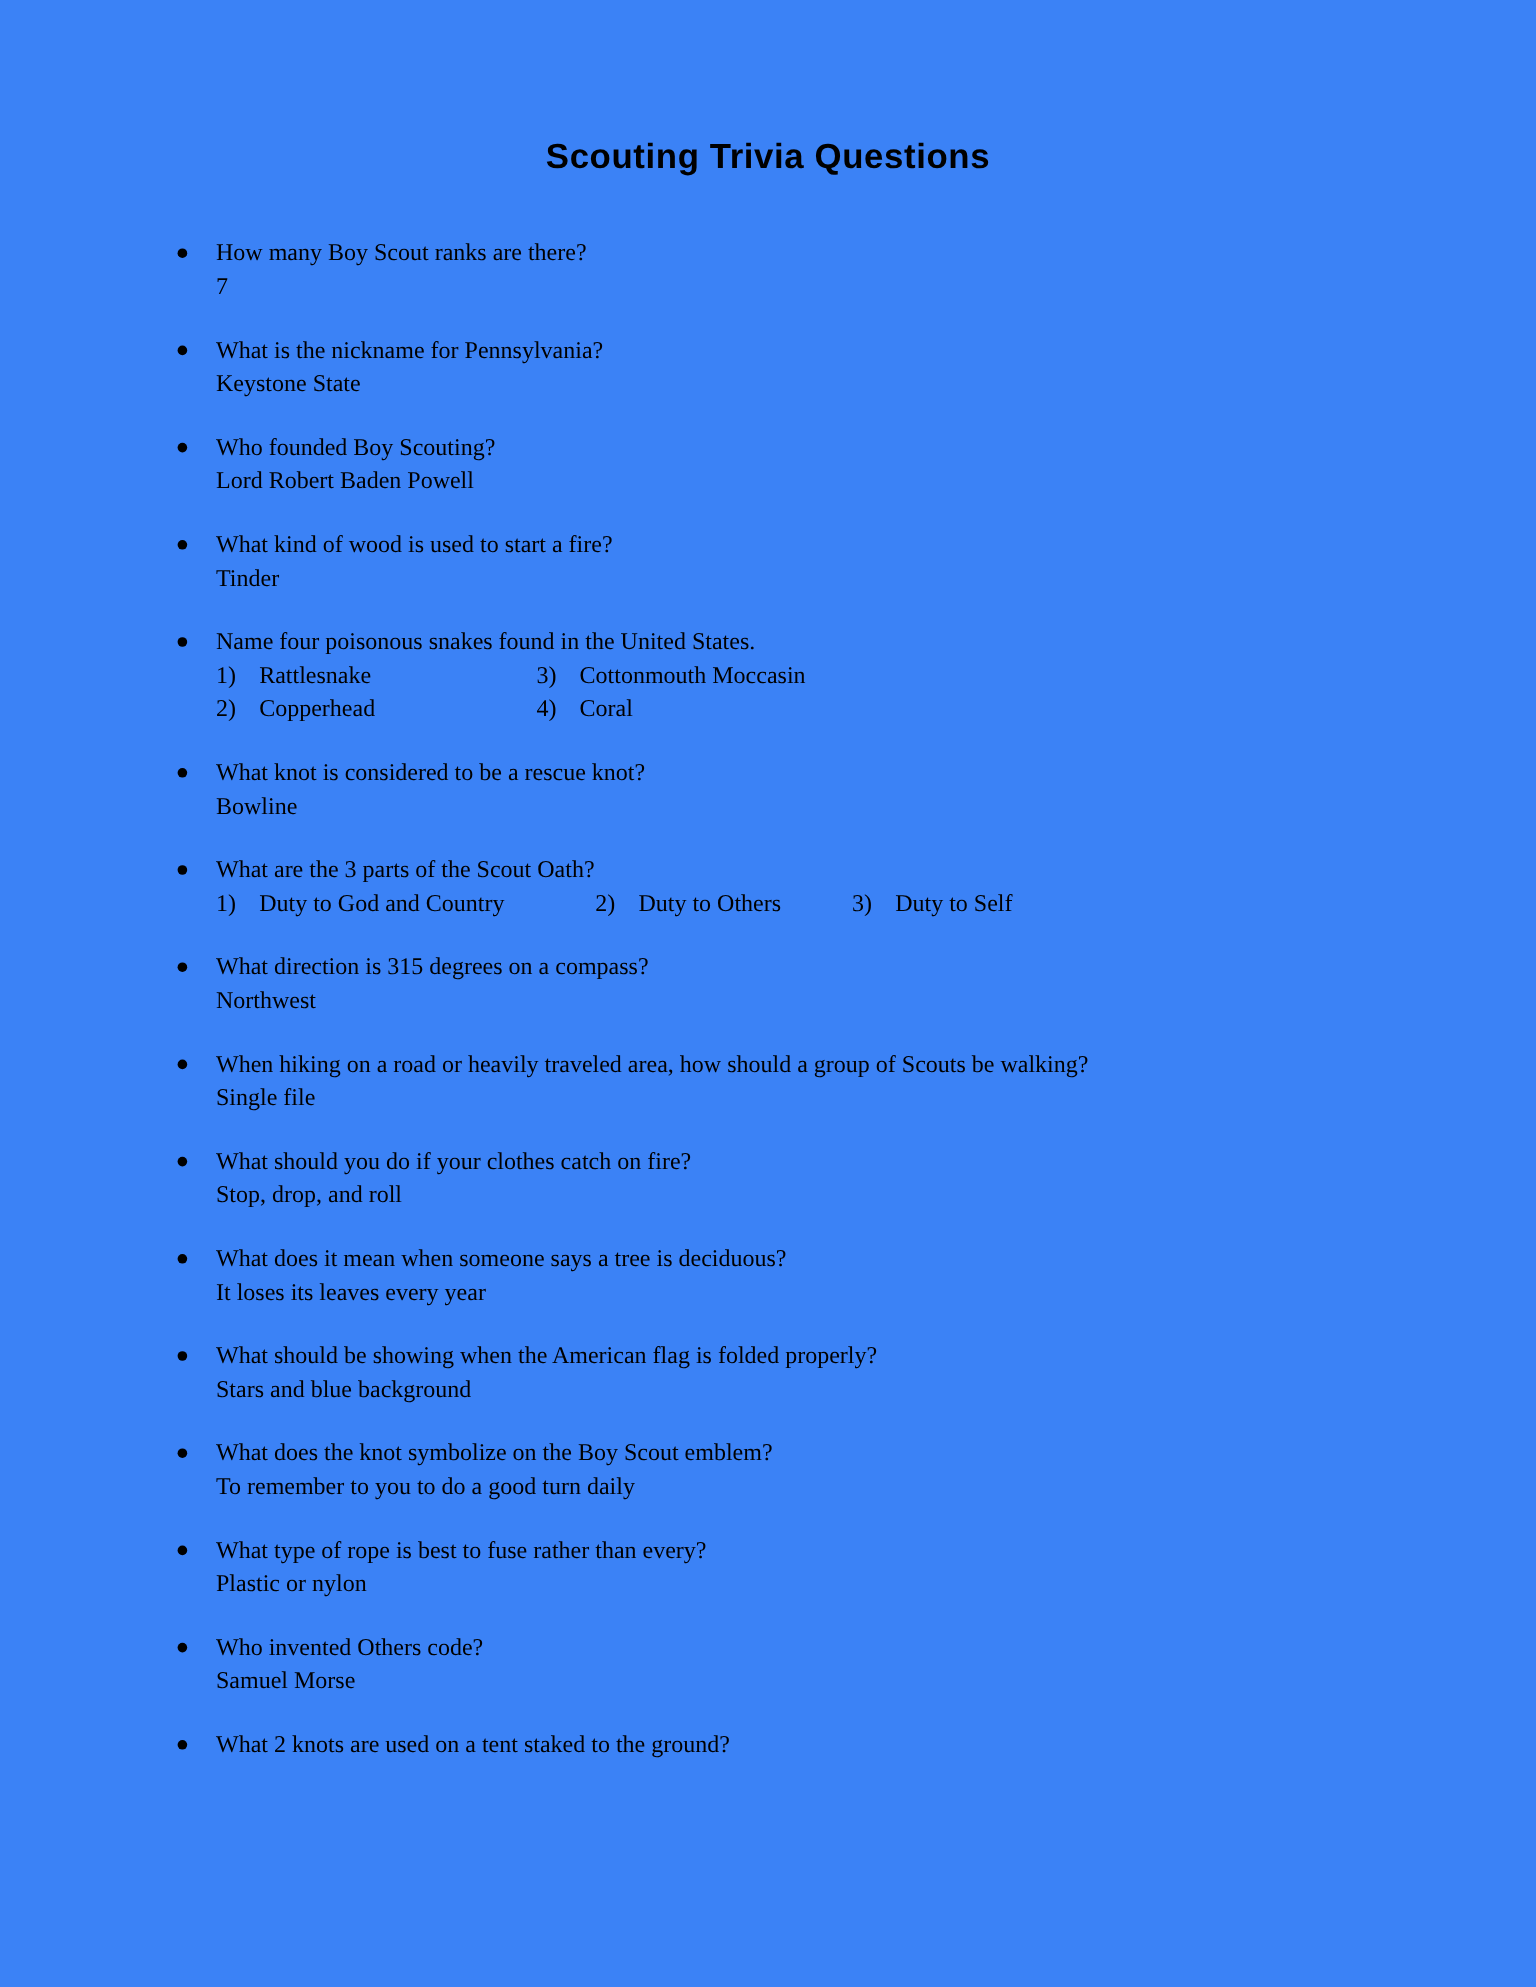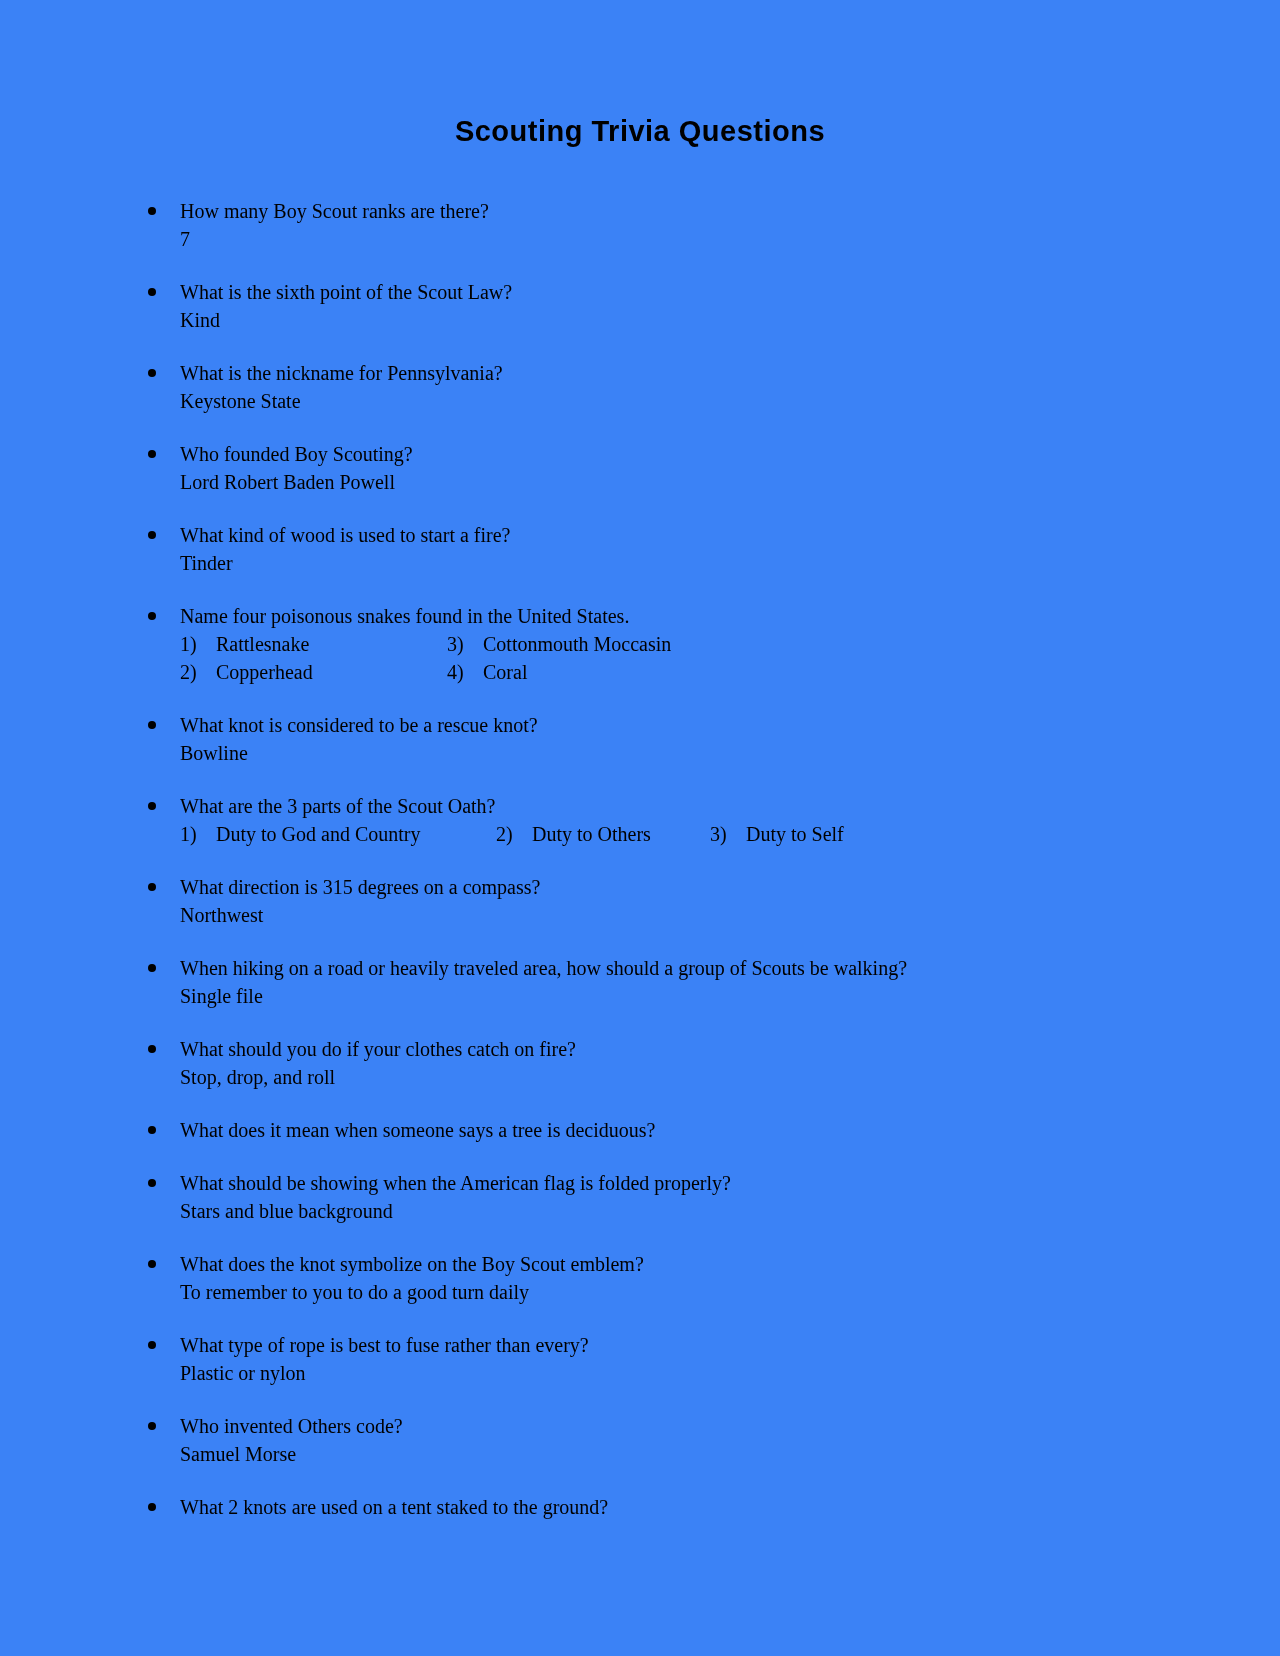--- a/index.html
+++ b/index.html
@@ -58,25 +58,20 @@
   <h1 class="doc-title">Scouting Trivia Questions</h1>
 
   <ul class="trivia-list">
 
     <li class="item">
       <span class="bullet"></span>
       <div class="q">How many Boy Scout ranks are there?</div>
       <div class="a">7</div>
     </li>
 
-    <li class="item">
-      <span class="bullet"></span>
-      <div class="q">What is the sixth point of the Scout Law?</div>
-      <div class="a">Kind</div>
-    </li>
 
     <li class="item">
       <span class="bullet"></span>
       <div class="q">What is the nickname for Pennsylvania?</div>
       <div class="a">Keystone State</div>
     </li>
 
     <li class="item">
       <span class="bullet"></span>
       <div class="q">Who founded Boy Scouting?</div>
@@ -153,20 +148,21 @@
 
     <li class="item">
       <span class="bullet"></span>
       <div class="q">What should you do if your clothes catch on fire?</div>
       <div class="a">Stop, drop, and roll</div>
     </li>
 
     <li class="item">
       <span class="bullet"></span>
       <div class="q">What does it mean when someone says a tree is deciduous?</div>
+      <div class="a">It loses its leaves every year</div>
     </li>
 
     <li class="item">
       <span class="bullet"></span>
       <div class="q">What should be showing when the American flag is folded properly?</div>
       <div class="a">Stars and blue background</div>
     </li>
 
     <li class="item">
       <span class="bullet"></span>

